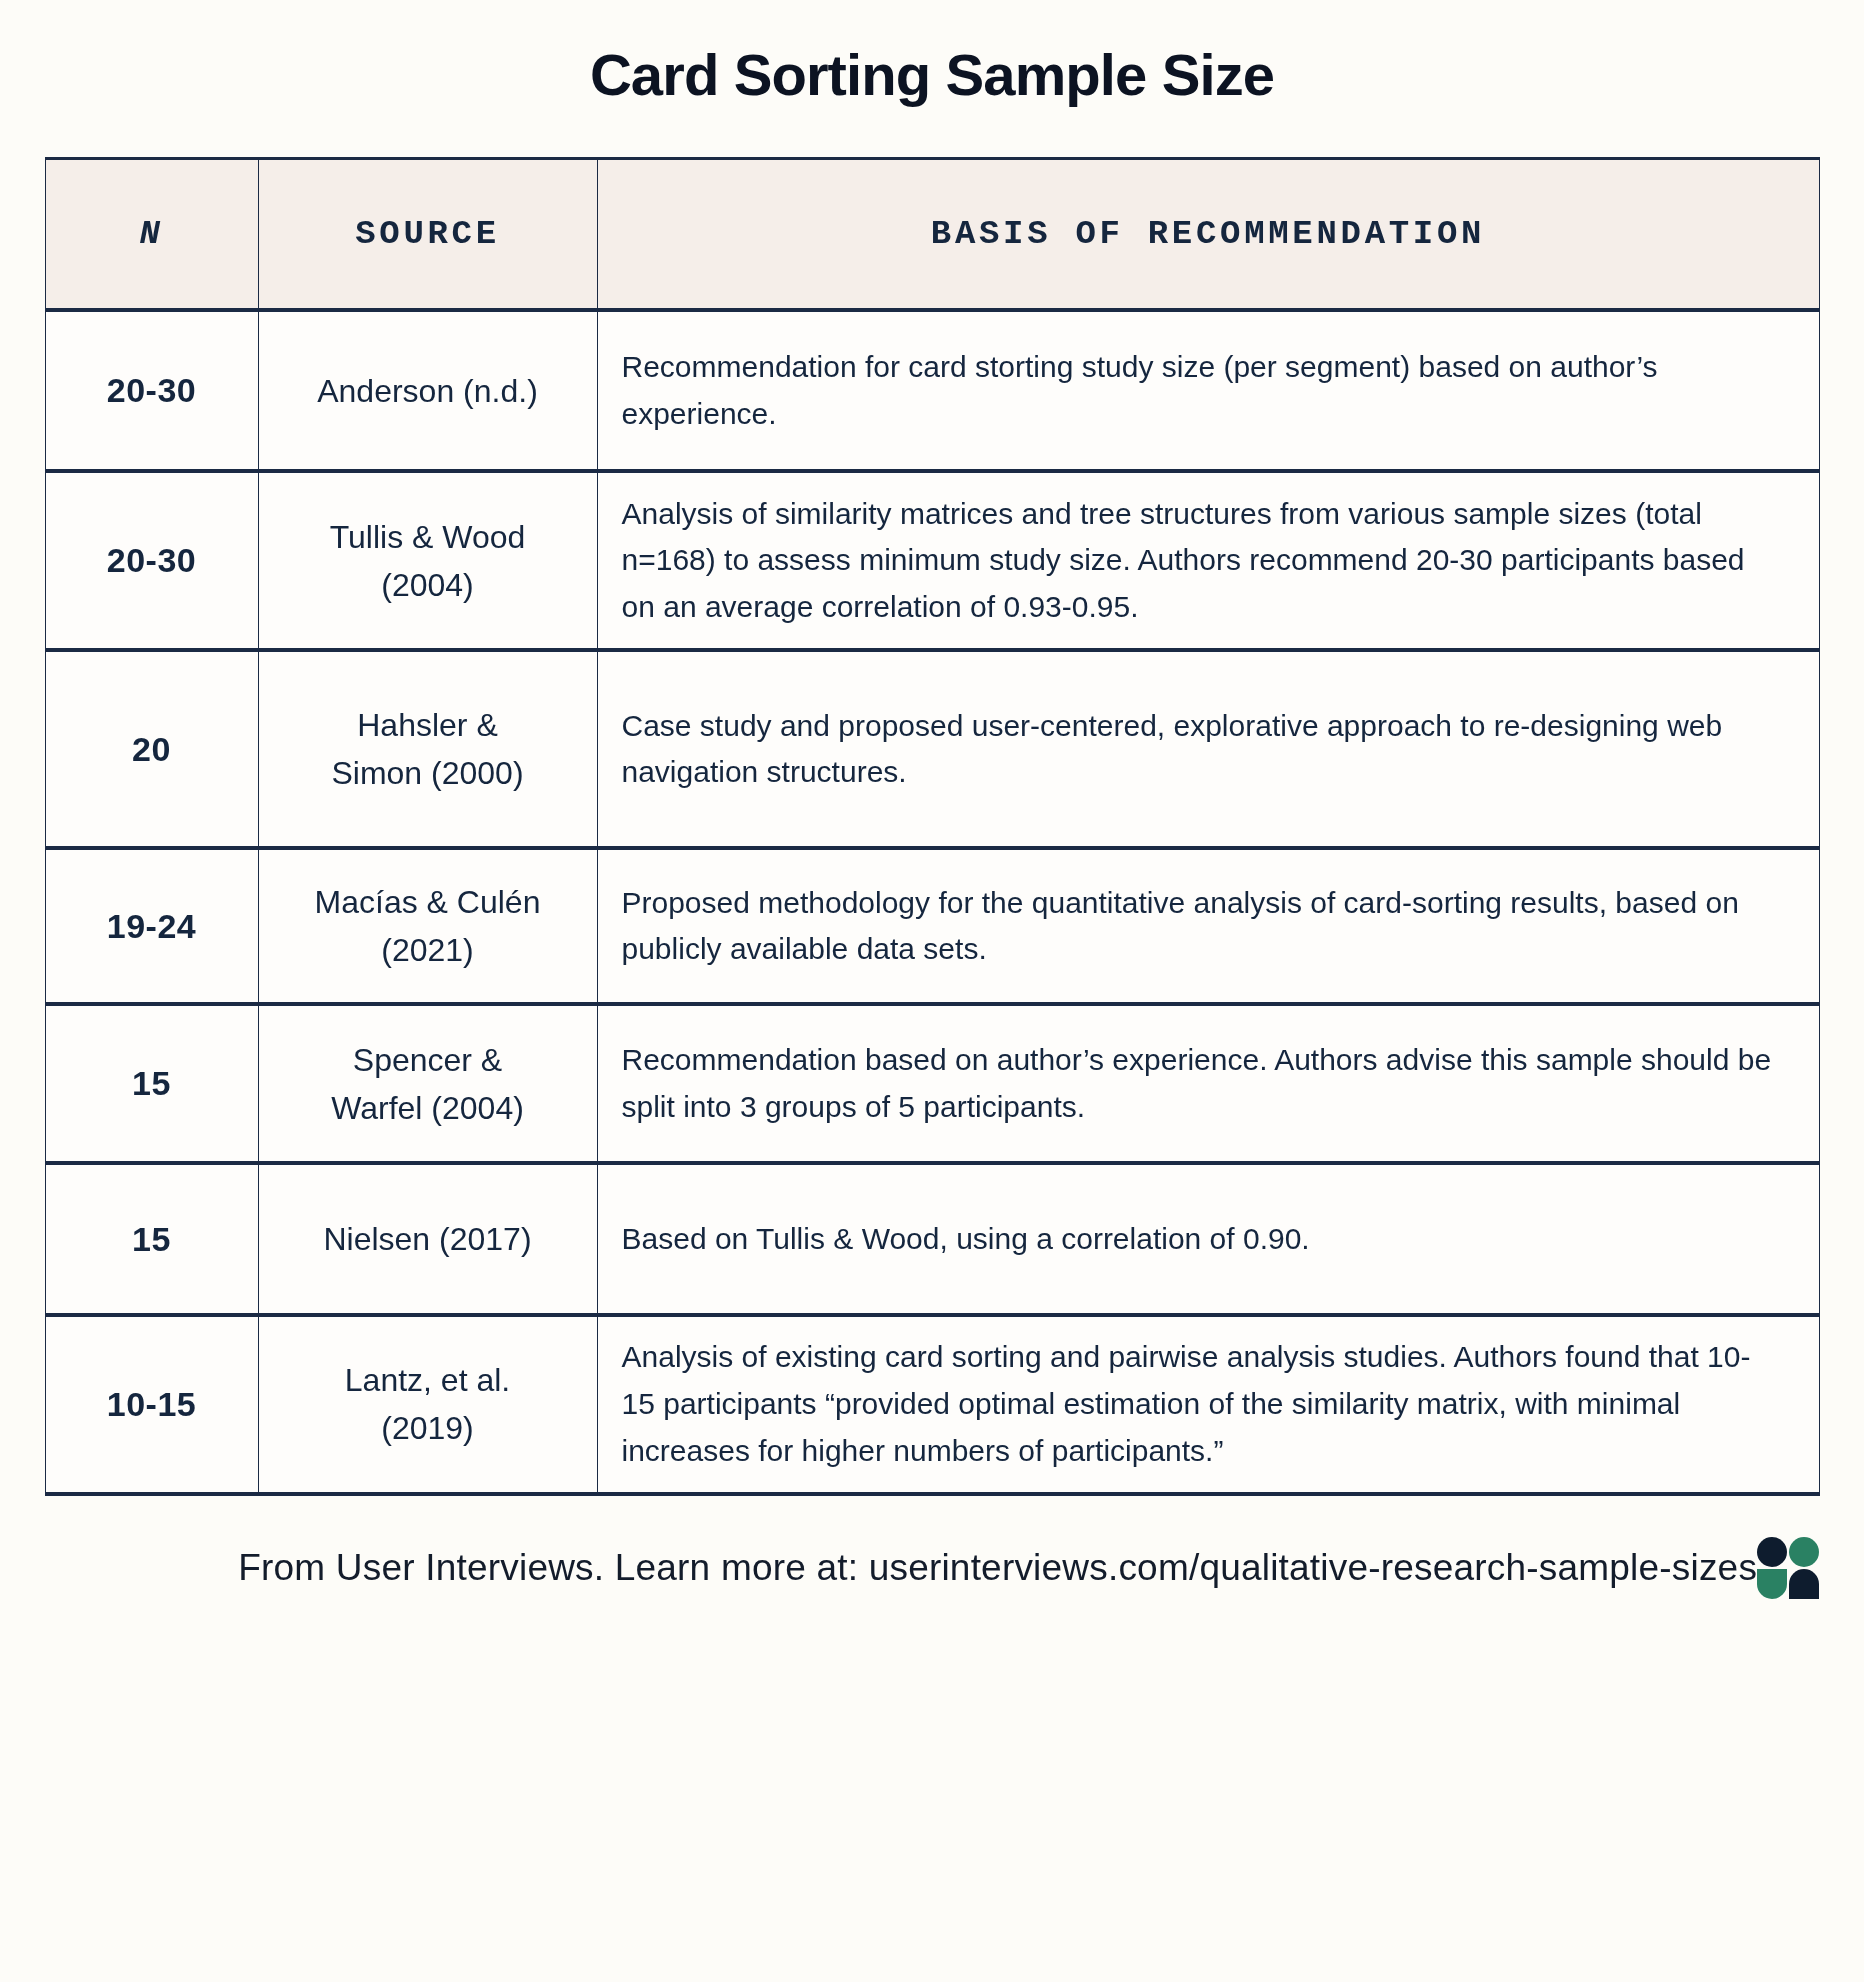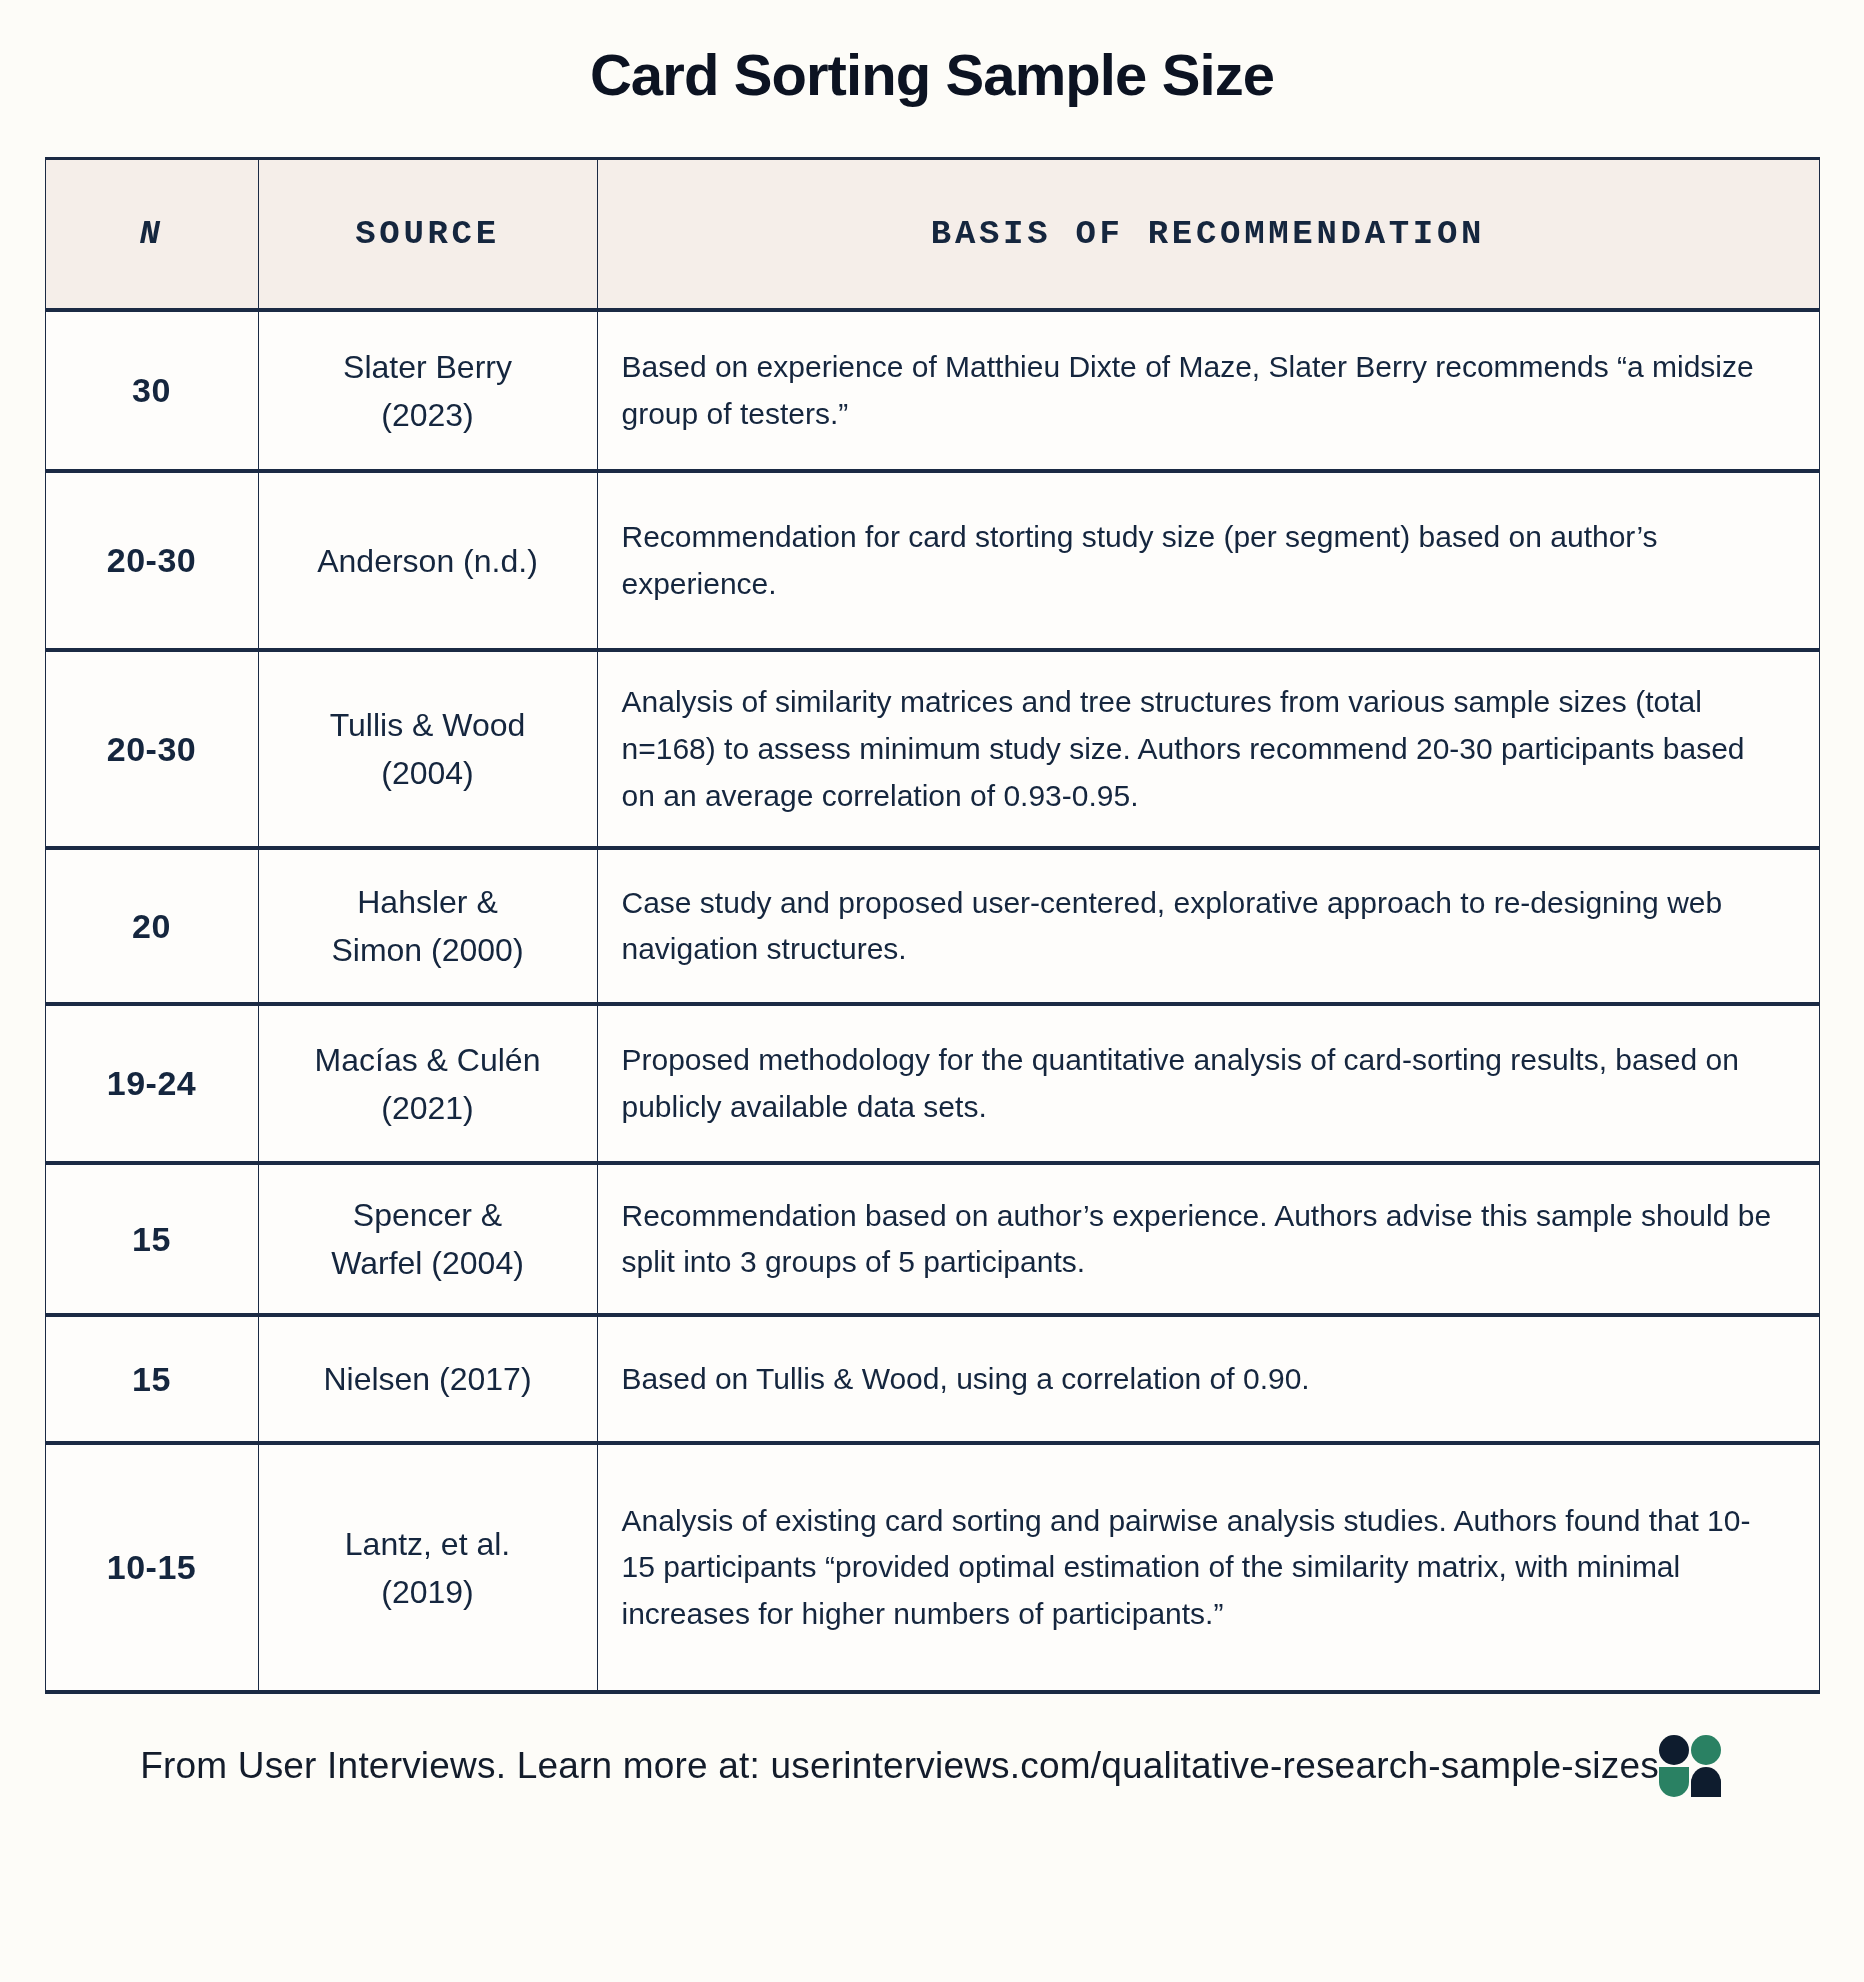--- a/index.html
+++ b/index.html
@@ -96,21 +96,21 @@
     font-size: 30px;
     line-height: 1.56;
     padding: 17px 43px 17px 24px;
     text-align: left;
   }
 
   .footer {
     margin-top: 41px;
     padding: 0 45px 0 42px;
     display: flex;
-    justify-content: center;
+    justify-content: flex-end;
     align-items: center;
   }
   .footer-text {
     font-size: 37px;
     font-weight: 400;
     color: #131c2b;
     letter-spacing: 0.2px;
   }
   .logo {
     display: grid;
@@ -140,28 +140,20 @@
         <col class="c-basis">
     </colgroup>
     <thead>
       <tr>
         <th><i>N</i></th>
         <th>SOURCE</th>
         <th>BASIS OF RECOMMENDATION</th>
       </tr>
     </thead>
     <tbody>
-      <tr>
-        <td class="n-cell">30</td>
-        <td class="source-cell">
-          <div>Slater Berry</div>
-          <div>(2023)</div>
-        </td>
-        <td class="basis-cell">Based on experience of Matthieu Dixte of Maze, Slater Berry recommends “a midsize group of testers.”</td>
-      </tr>
       <tr>
         <td class="n-cell">20-30</td>
         <td class="source-cell">
           <div>Anderson (n.d.)</div>
           <div></div>
         </td>
         <td class="basis-cell">Recommendation for card storting study size (per segment) based on author’s experience.</td>
       </tr>
       <tr>
         <td class="n-cell">20-30</td>

